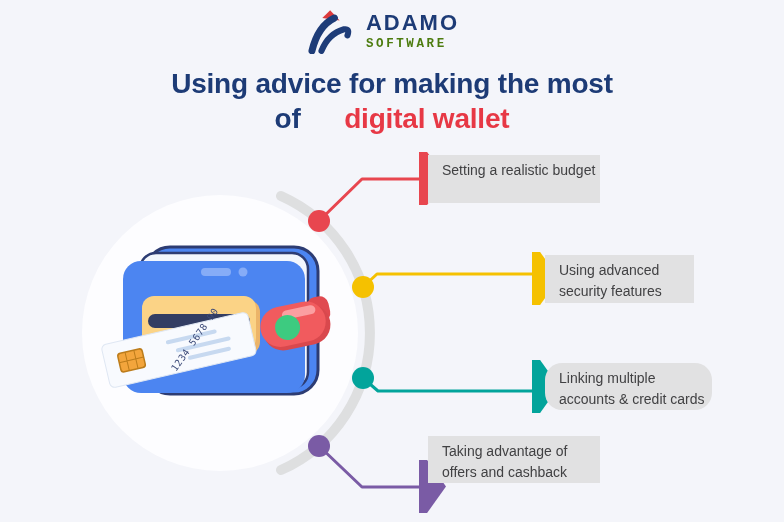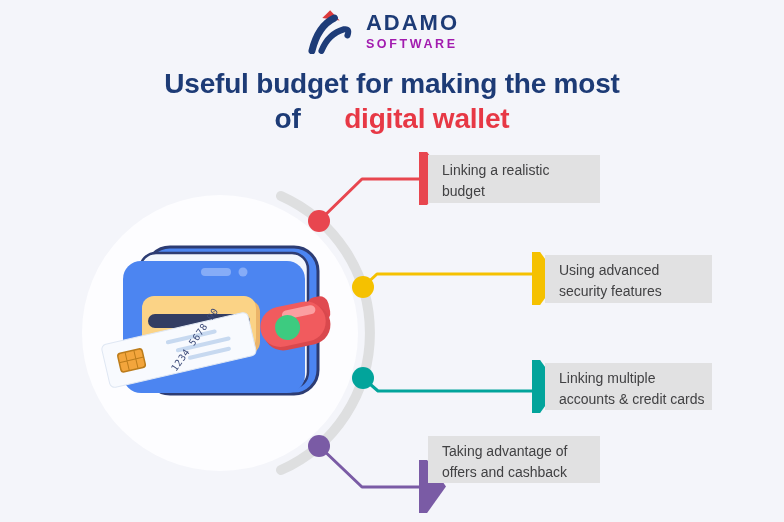--- a/index.html
+++ b/index.html
@@ -18,22 +18,22 @@
   .brand-sub{font-size:12.5px;font-weight:800;letter-spacing:2.6px;color:#1D3B76;line-height:1;margin-top:4px;}
 
   
   .title{position:absolute;top:66px;left:0;width:100%;margin:0;text-align:center;
          font-size:28px;line-height:35px;font-weight:800;color:#1D3B76;letter-spacing:-0.2px;}
 
   
   .note{position:absolute;background:#E1E1E2;color:#414143;font-size:14px;line-height:21px;
         padding:5px 4px 0 14px;box-sizing:border-box;}
   .n1{left:428px;top:155px;width:172px;height:48px;}
-  .n2{left:545px;top:255px;width:167px;height:48px;}
-  .n3{left:545px;top:363px;width:167px;height:47px;}
+  .n2{left:545px;top:255px;width:149px;height:48px;}
+  .n3{left:545px;top:363px;width:167px;height:47px;border-radius:17px;}
   .n4{left:428px;top:436px;width:172px;height:47px;}
 
   
   .arrow{position:absolute;width:27px;height:53px;
          clip-path:polygon(0 0,30% 0,100% 50%,30% 100%,0 100%);}
   .ar1{left:419px;top:152px;}
   .ar2{left:532px;top:252px;}
   .ar3{left:532px;top:360px;}
   .ar4{left:419px;top:460px;}
 </style>
@@ -90,28 +90,28 @@
   </svg>
 
   <header class="logo">
     <svg class="logo-mark" viewBox="0 0 60 52" aria-hidden="true">
       <path d="M29 2 L40 14 L20 11 Z" fill="#DC3A3C"></path>
       <path d="M8 49 Q 15 20 34 11" fill="none" stroke="#1E3C78" stroke-width="8" stroke-linecap="round"></path>
       <path d="M19 49 Q 27 29 45 24 Q 52 23 49 31" fill="none" stroke="#1E3C78" stroke-width="7" stroke-linecap="round"></path>
     </svg>
     <div class="logo-text">
       <div class="brand" style="color: rgb(29, 59, 118);">ADAMO</div>
-      <div class="brand-sub" style="color: #a21caf;">SOFTWARE</div>
+      <div class="brand-sub" style="color: #4d7c0f; font-family: Liberation Mono, monospace;">SOFTWARE</div>
     </div>
   </header>
 
-  <h1 class="title" style="color: rgb(29, 59, 118);"><span>Useful budget for making the most</span><br><span>of </span><span class="hl" style="color: rgb(231, 56, 69); margin-left: 36px;">digital wallet</span></h1>
+  <h1 class="title" style="color: rgb(29, 59, 118);"><span>Using advice for making the most</span><br><span>of </span><span class="hl" style="color: rgb(231, 56, 69); margin-left: 36px;">digital wallet</span></h1>
 
   <div class="arrow ar1" style="background: rgb(232, 70, 79);"></div>
-  <div class="note n1" style="background: rgb(225, 225, 226); color: rgb(65, 65, 67);">Linking a realistic budget</div>
+  <div class="note n1" style="background: rgb(225, 225, 226); color: rgb(65, 65, 67);">Setting a realistic budget</div>
 
   <div class="arrow ar2" style="background: rgb(245, 193, 0);"></div>
   <div class="note n2" style="background: rgb(225, 225, 226); color: rgb(65, 65, 67);">Using advanced security features</div>
 
   <div class="arrow ar3" style="background: rgb(2, 164, 155);"></div>
   <div class="note n3" style="background: rgb(225, 225, 226); color: rgb(65, 65, 67);">Linking multiple accounts &amp; credit cards</div>
 
   <div class="arrow ar4" style="background: rgb(122, 91, 165);"></div>
   <div class="note n4" style="background: rgb(225, 225, 226); color: rgb(65, 65, 67);">Taking advantage of offers and cashback</div>
 

